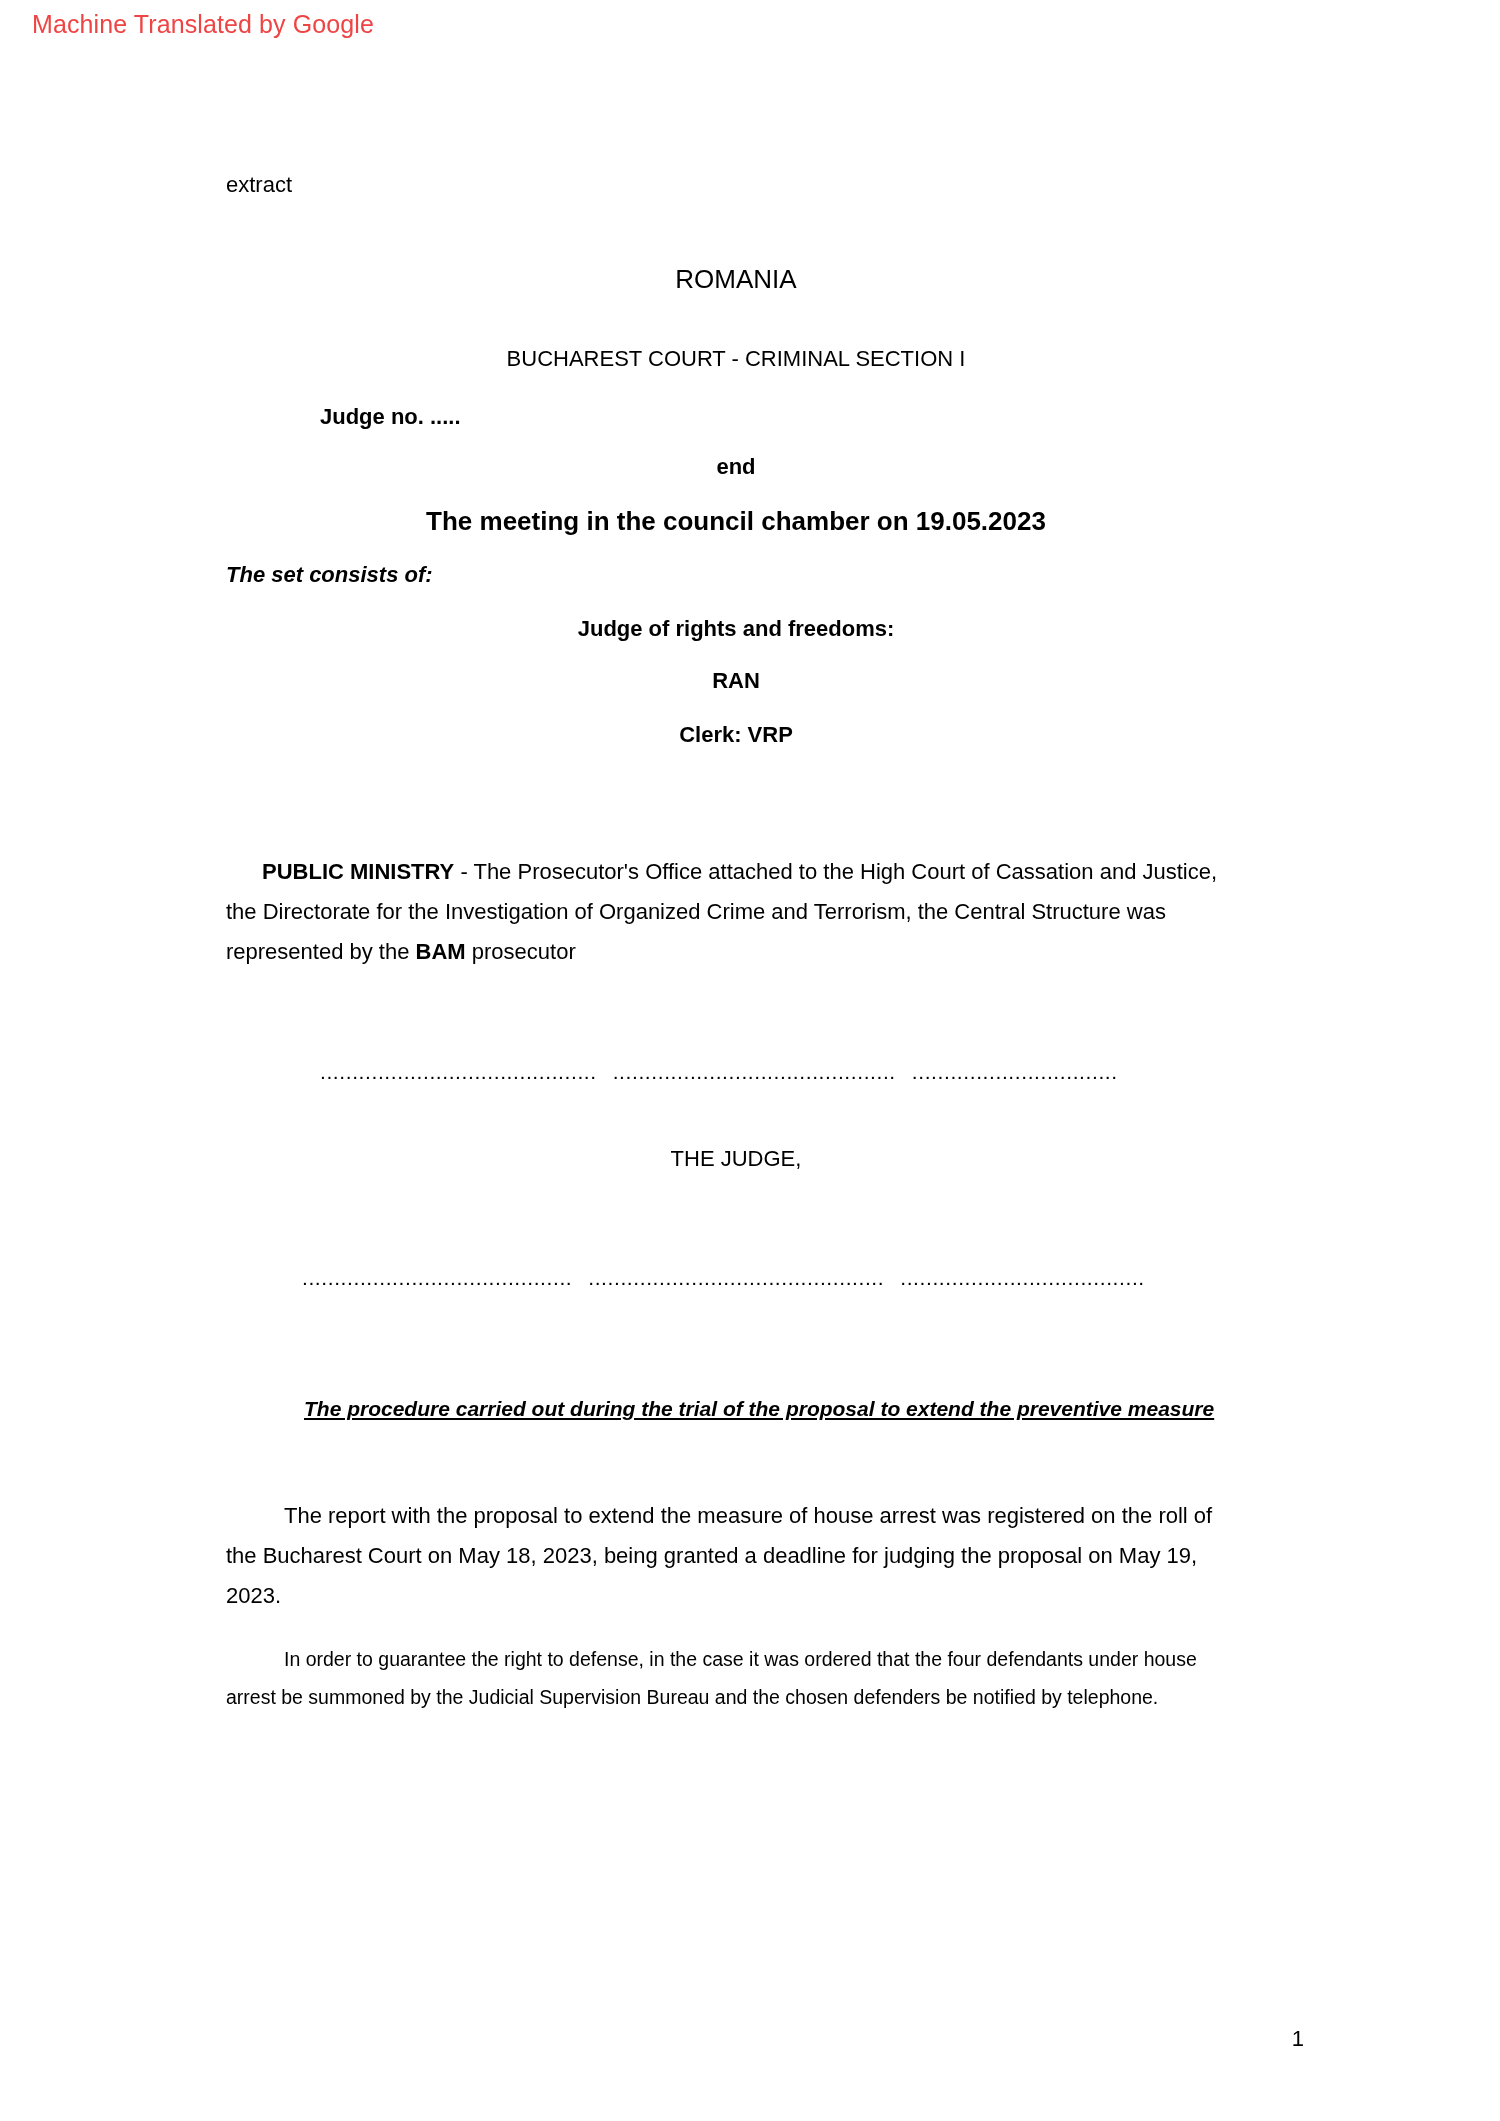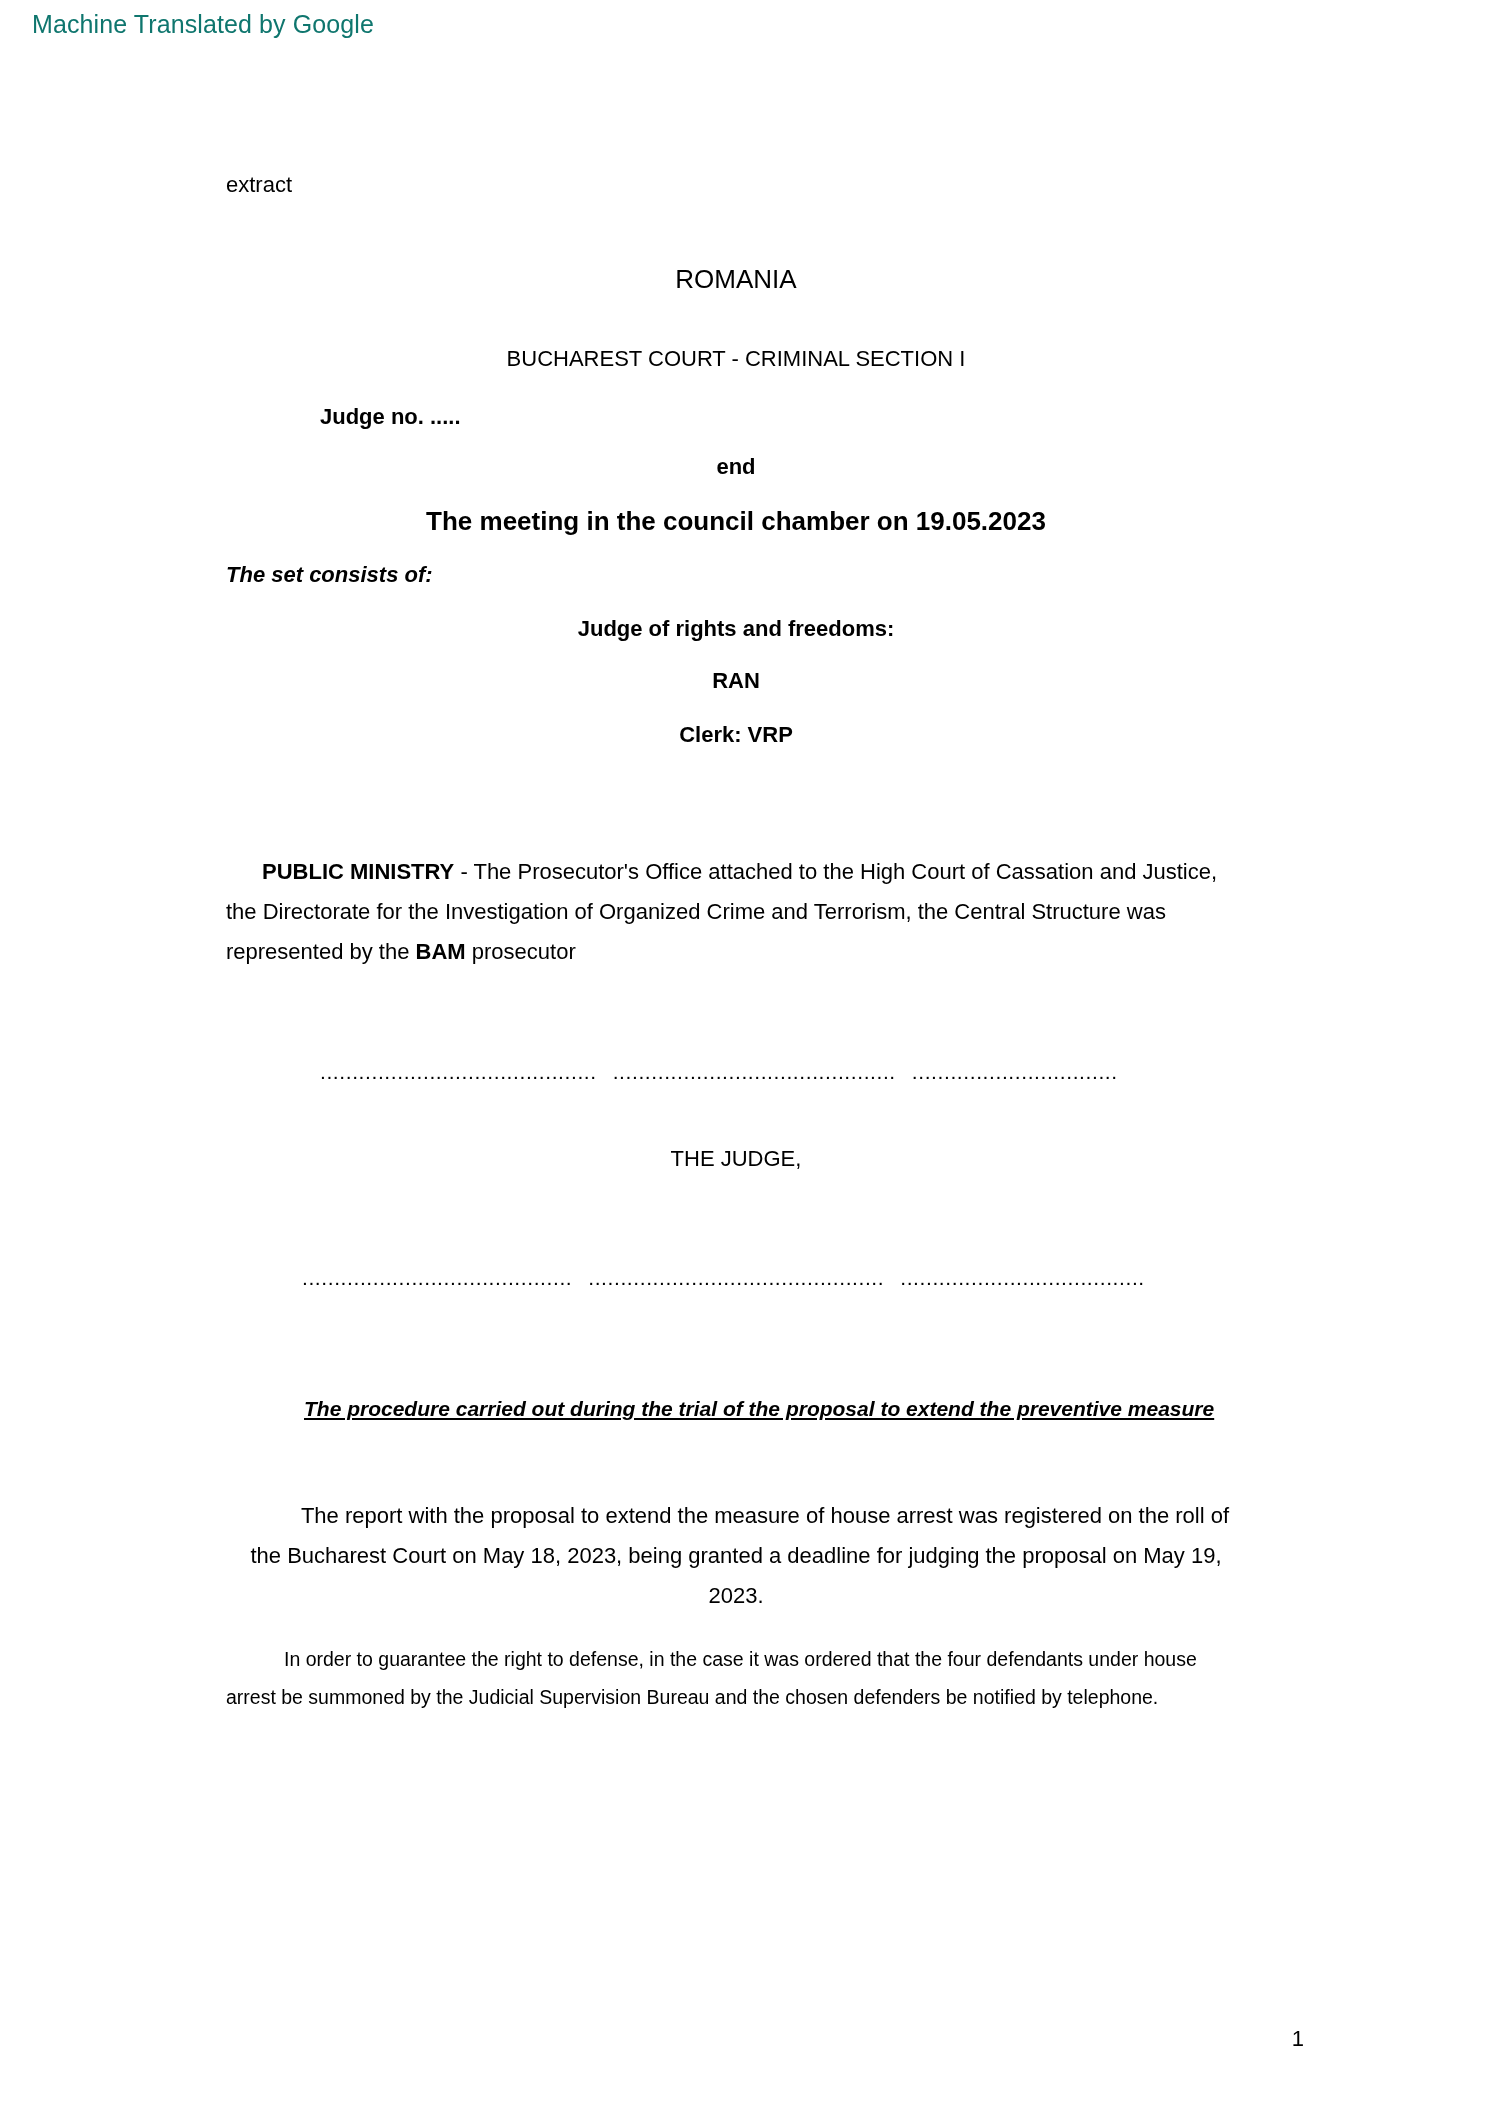--- a/index.html
+++ b/index.html
@@ -20,21 +20,21 @@
     box-sizing: border-box;
   }
 
   
   .mt-banner {
     position: absolute;
     left: 32px;
     top: 8px;
     font-size: 25px;
     line-height: 32px;
-    color: #0f766e;
+    color: #ef4444;
     letter-spacing: 0.1px;
     white-space: nowrap;
   }
 
   
   .doc {
     position: absolute;
     left: 226px;
     top: 170px;
     width: 1020px;
@@ -152,21 +152,21 @@
     text-decoration: underline;
     text-align: left;
     margin: 102px 0 0 78px;
     white-space: nowrap;
   }
 
   
   .para-1 {
     font-size: 22px;
     line-height: 40px;
-    text-align: center;
+    text-align: left;
     margin: 72px 0 0 0;
     text-indent: 58px;
   }
   .para-2 {
     font-size: 19.5px;
     line-height: 38px;
     text-align: left;
     margin: 24px 0 0 0;
     text-indent: 58px;
   }

